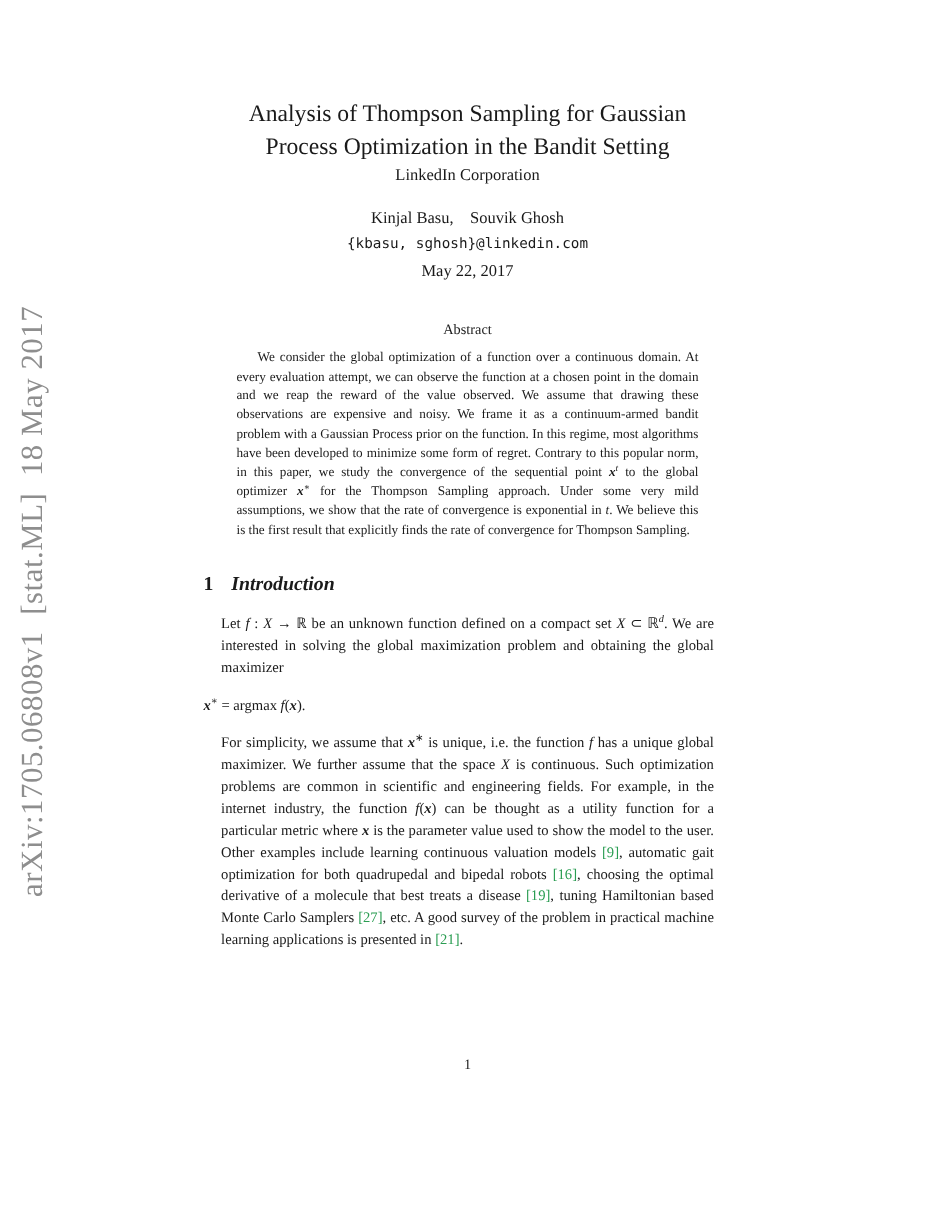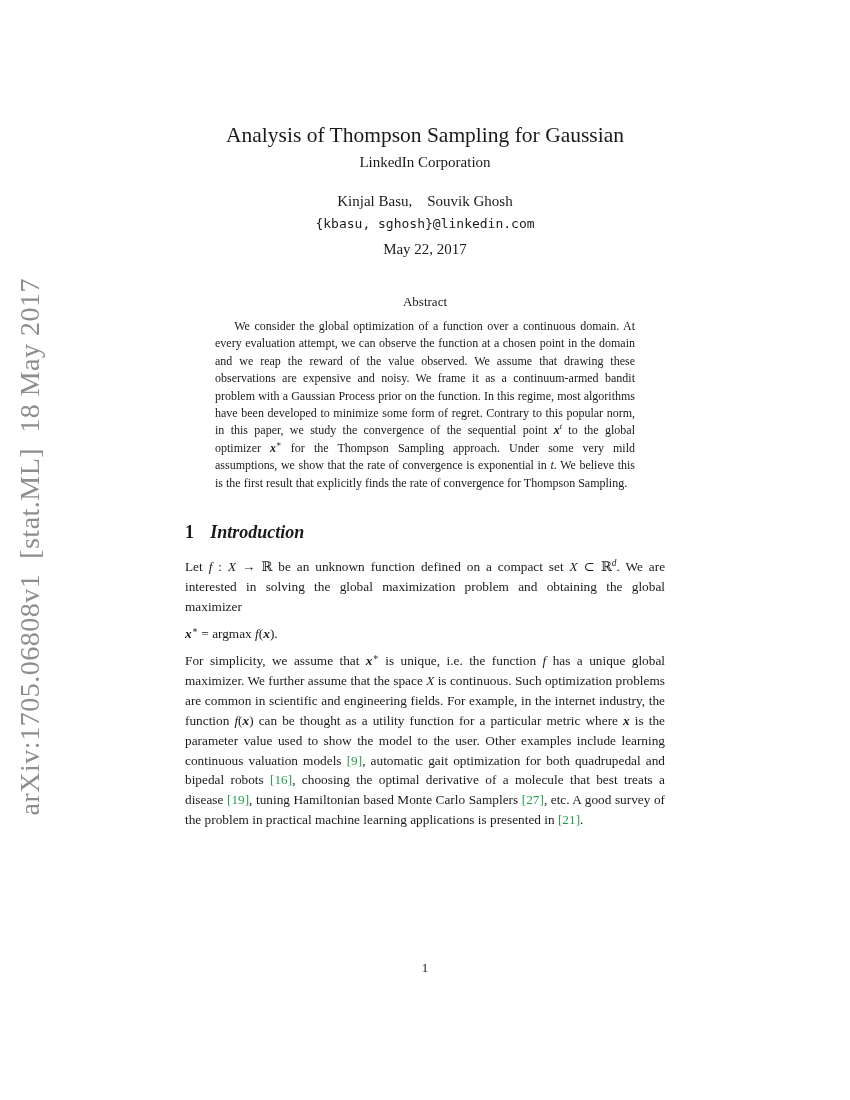--- a/index.html
+++ b/index.html
@@ -23,21 +23,21 @@
     font-size: 28px;
     color: #8e8e8e;
     white-space: pre;
     letter-spacing: 0.5px;
     font-family: "Liberation Serif", "DejaVu Serif", serif;
   }
 
   .content {
     width: 480px;
     margin: 0 auto;
-    padding-top: 120px;
+    padding-top: 88px;
   }
 
   .title {
     text-align: center;
     font-size: 21.5px;
     font-weight: 400;
     line-height: 1.4;
     margin: 0;
   }
   .title span { display: block; }
@@ -75,21 +75,22 @@
     font-size: 18px;
     font-weight: 700;
     margin: 30px 0 14px 0;
   }
   .section-heading .sec-title { margin-left: 0.9em; font-style: italic; }
 
   .body-par {
     font-size: 13.3px;
     line-height: 1.5;
     text-align: justify;
-    margin: 0;
+    margin: 16px;
+    font-family: Liberation Serif, serif;
   }
   .equation {
     text-align: left;
     font-size: 13.3px;
     margin: 9px 0 9px 0;
   }
 
   .page-number {
     position: absolute;
     top: 960px;
@@ -111,20 +112,21 @@
 <body>
 
 <div class="page">
 
   <div class="arxiv-banner">arXiv:1705.06808v1  [stat.ML]  18 May 2017</div>
 
   <main class="content">
 
     <h1 class="title">
       <span>Analysis of Thompson Sampling for Gaussian</span>
+      <span>Process Optimization in the Bandit Setting</span>
     </h1>
 
     <div class="center-block affiliation">LinkedIn Corporation</div>
 
     <div class="center-block authors">Kinjal Basu,    Souvik Ghosh</div>
 
 
     <div class="center-block emails">{kbasu, sghosh}@linkedin.com</div>
 
     <div class="center-block date">May 22, 2017</div>

